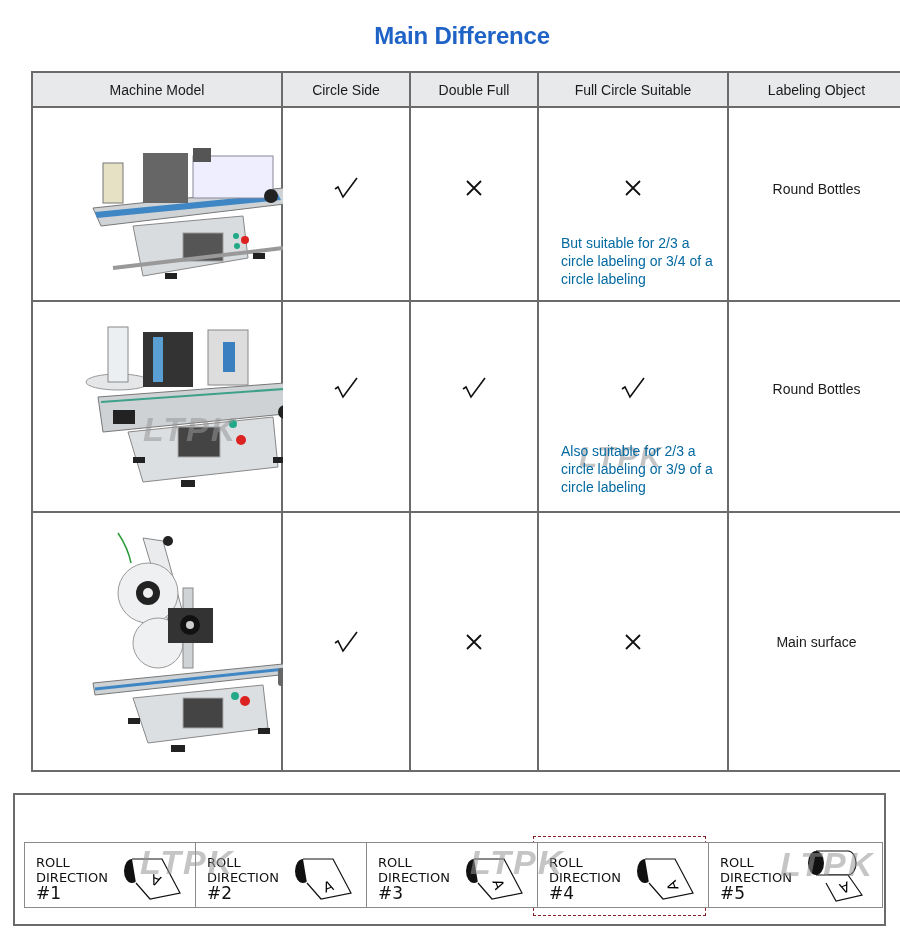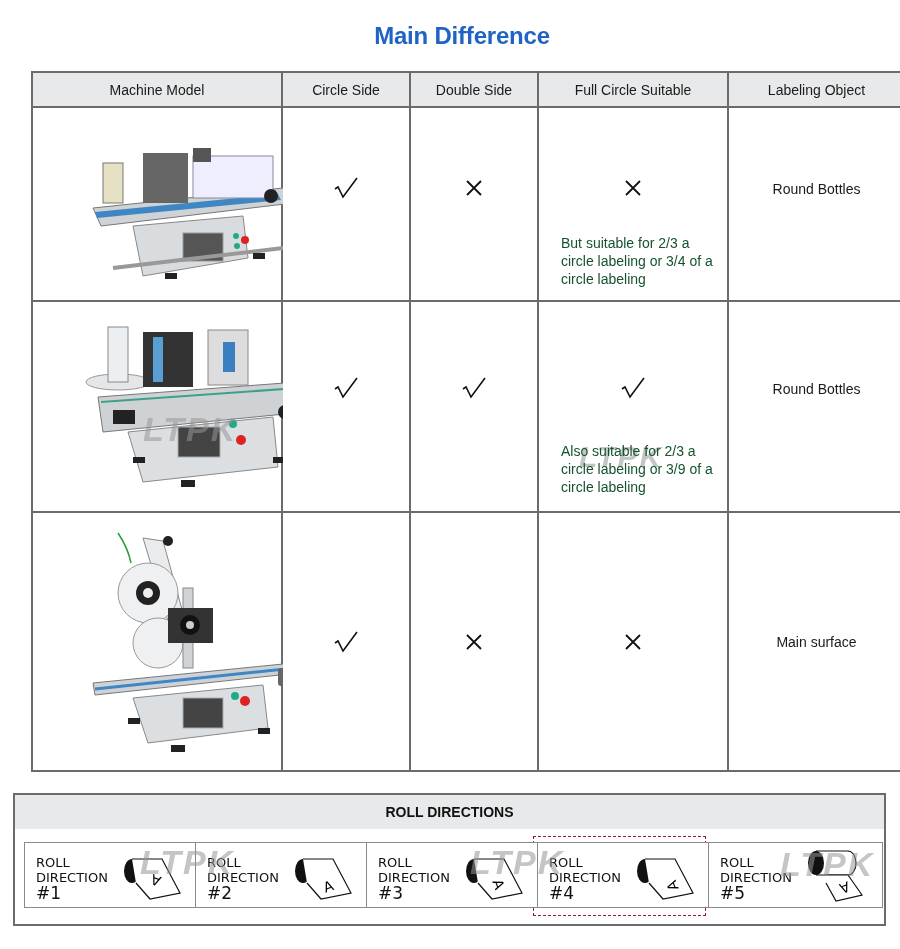--- a/index.html
+++ b/index.html
@@ -18,21 +18,21 @@
   }
   table.cmp th, table.cmp td { border: 2px solid #6b6b6b; }
   table.cmp th {
     background: #e8e9ea; height: 35px; font-weight: normal; font-size: 14px;
     color: #1a1a1a; text-align: center; vertical-align: middle;
   }
   table.cmp td { background: #fff; vertical-align: top; position: relative; padding-left: 40px; }
   .mark { position: absolute; left: 0; width: 100%; text-align: center; }
   .mark svg { display: inline-block; }
   .obj { position: absolute; left: 0; width: 100%; text-align: center; font-size: 14px; }
-  .note { position: absolute; left: 22px; right: 10px; font-size: 14px; line-height: 18px; color: #14532d; }
+  .note { position: absolute; left: 22px; right: 10px; font-size: 14px; line-height: 18px; color: #0369a1; }
   .machine-cell { padding: 0; }
   .machine-svg { display: block; margin: 0 auto; }
 
   .watermark {
     position: absolute; font-family: "Liberation Sans", sans-serif; font-weight: bold; font-style: italic;
     color: rgba(150,150,150,0.55); letter-spacing: 2px; pointer-events: none;
   }
 
   .roll-box {
     position: absolute; left: 13px; top: 793px; width: 873px; height: 133px;
@@ -64,21 +64,21 @@
     <col style="width:250px">
       <col style="width:128px">
       <col style="width:128px">
       <col style="width:190px">
       <col style="width:177px">
   </colgroup>
   <thead>
     <tr>
       <th>Machine Model</th>
       <th>Circle Side</th>
-      <th>Double Side</th>
+      <th>Double Full</th>
       <th>Full Circle Suitable</th>
       <th>Labeling Object</th>
     </tr>
   </thead>
   <tbody>
 
     <tr style="height:194px">
       <td class="machine-cell">
         <svg class="machine-svg" width="240" height="190" viewBox="0 0 240 190">
           <polygon points="20,100 210,80 220,95 28,118" fill="#cfd3d6" stroke="#777" stroke-width="1"></polygon>
@@ -225,21 +225,20 @@
         </div>
       </td>
       <td>
         <div class="obj" style="top:121px">Main surface</div>
       </td>
     </tr>
   </tbody>
 </table>
 
 <div class="roll-box">
-  <div class="roll-head">ROLL DIRECTIONS</div>
 
   <div class="highlight"></div>
 
   <div class="card" style="left:9px">
     <div class="lbl"><span>ROLL</span><br><span>DIRECTION</span></div>
     <div class="num">#1</div>
     <svg width="62" height="52" viewBox="0 0 62 52">
       <ellipse cx="10" cy="20" rx="8" ry="12" fill="#111"></ellipse>
       <path d="M10 8 L40 8 L58 42 L28 48 L14 32" fill="#fff" stroke="#111" stroke-width="1.2"></path>
       <text x="38" y="38" font-size="14" font-family="DejaVu Sans, sans-serif" transform="rotate(200 38 32)">A</text>

